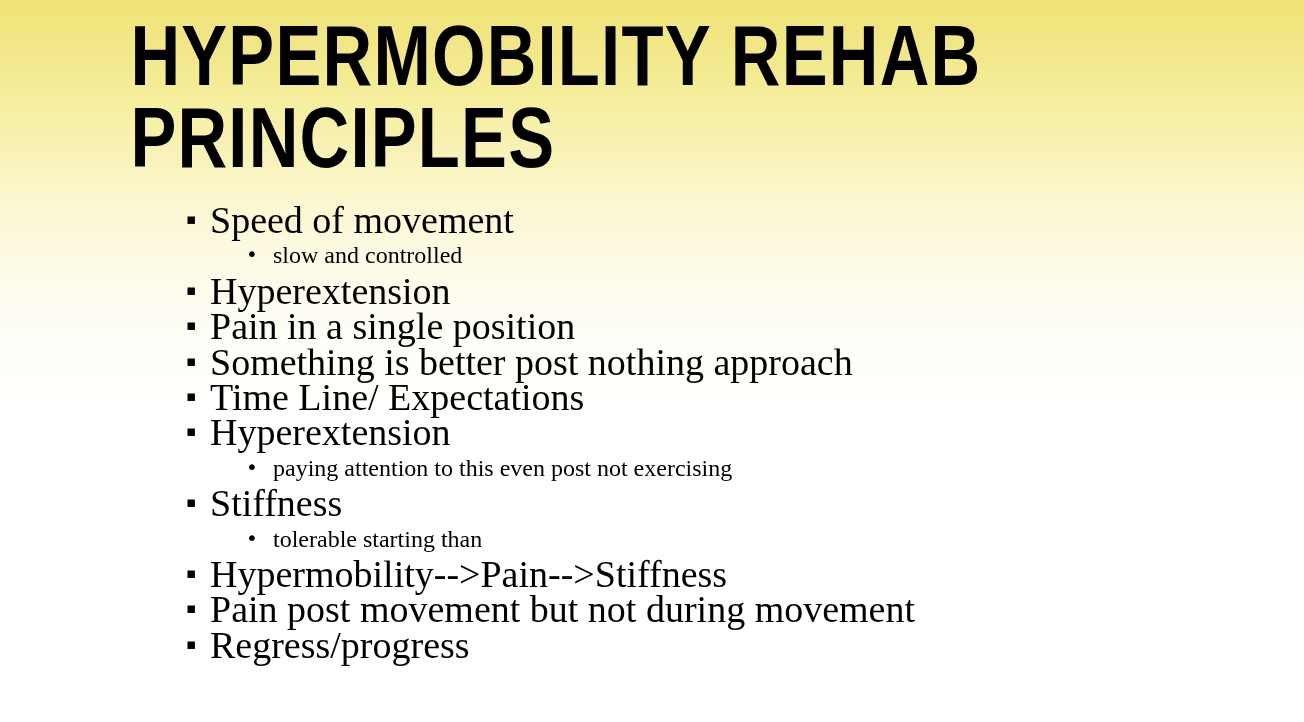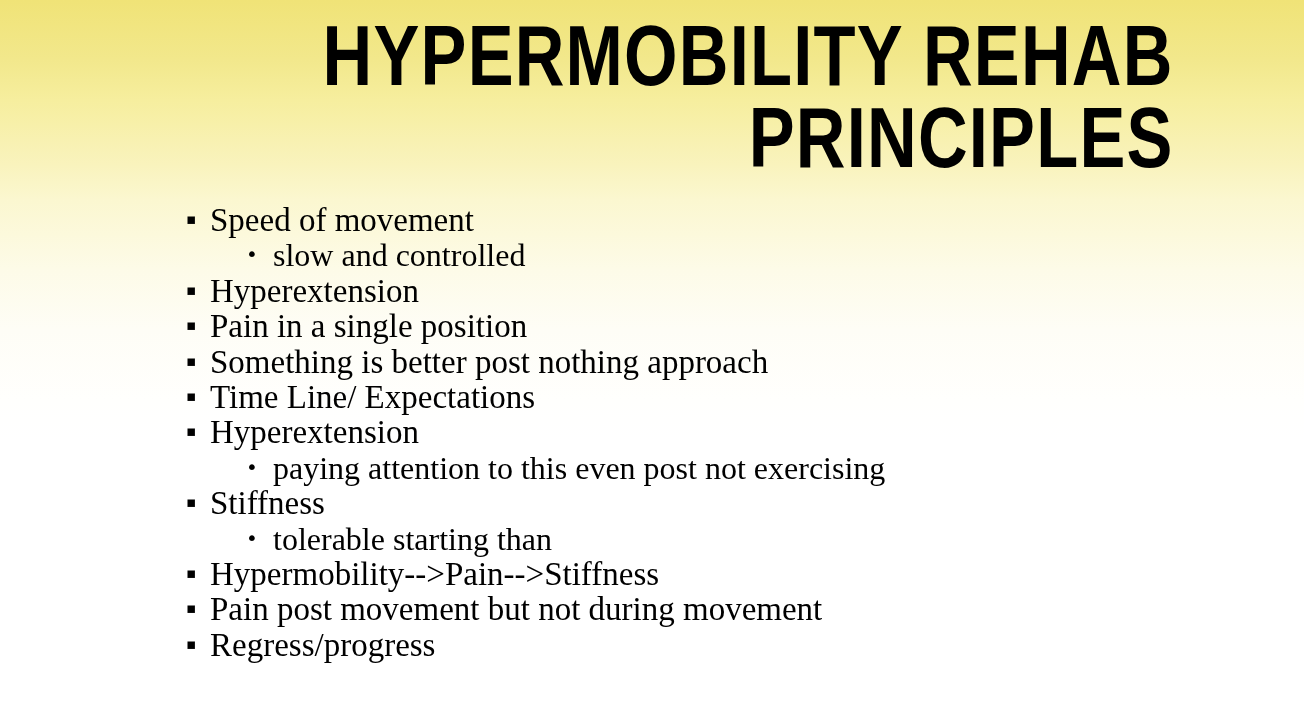--- a/index.html
+++ b/index.html
@@ -34,21 +34,21 @@
         #ffffff 722px);
     overflow: hidden;
   }
 
   
   .title-block {
     position: absolute;
     left: 0;
     top: 14px;
     width: 1304px;
-    text-align: right;
+    text-align: left;
   }
   .title-line {
     display: block;
     font-family: "Liberation Sans", "DejaVu Sans", sans-serif;
     font-weight: bold;
     color: #000000;
     text-transform: uppercase;
     font-size: 86px;
     line-height: 82px;
     letter-spacing: 1.5px;
@@ -98,25 +98,25 @@
     font-size: 20px;
     line-height: 35.4px;
     position: relative;
     top: -1px;
   }
 
   .bullet-text {
     flex: 0 1 auto;
     color: #000000;
     font-family: "Liberation Serif", "DejaVu Serif", serif;
-    font-size: 33px;
+    font-size: 38px;
     line-height: 35.4px;
   }
   .level-2 .bullet-text {
-    font-size: 32px;
+    font-size: 24px;
   }
 </style>
 </head>
 <body>
 
 <div id="slide">
 
   <div class="title-block">
     <span class="title-line">Hypermobility Rehab</span>
     <span class="title-line">Principles</span>

